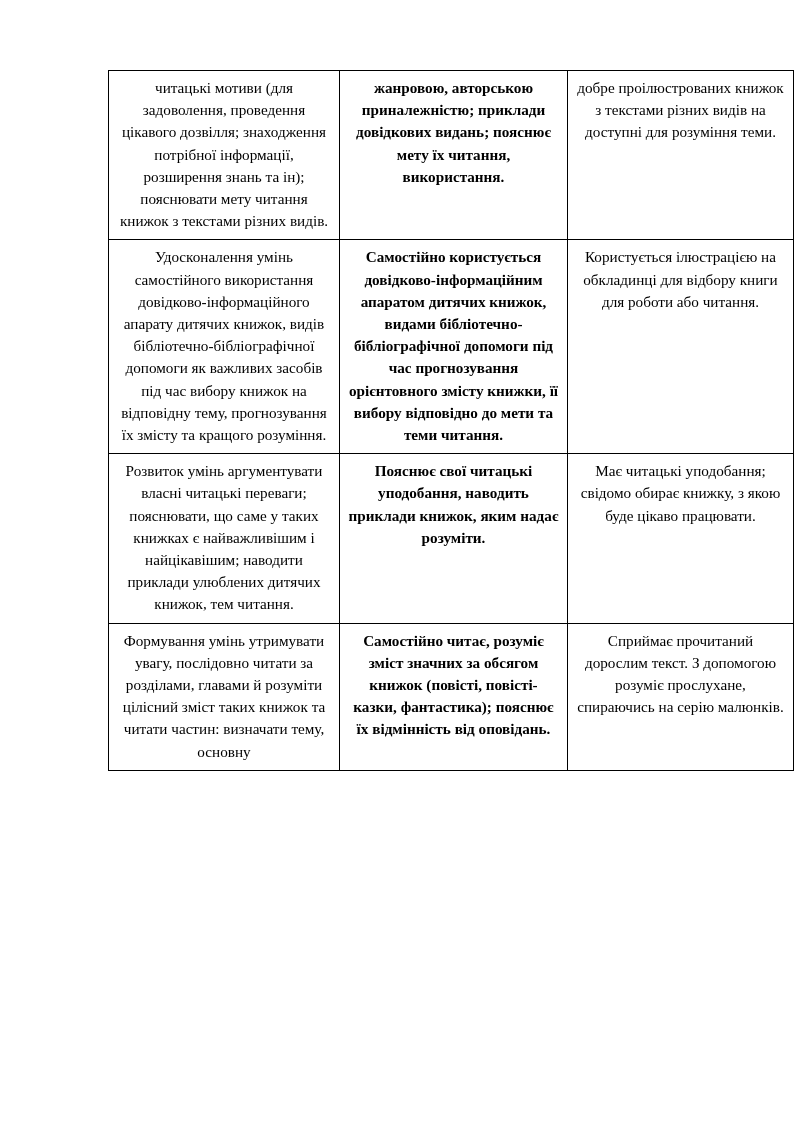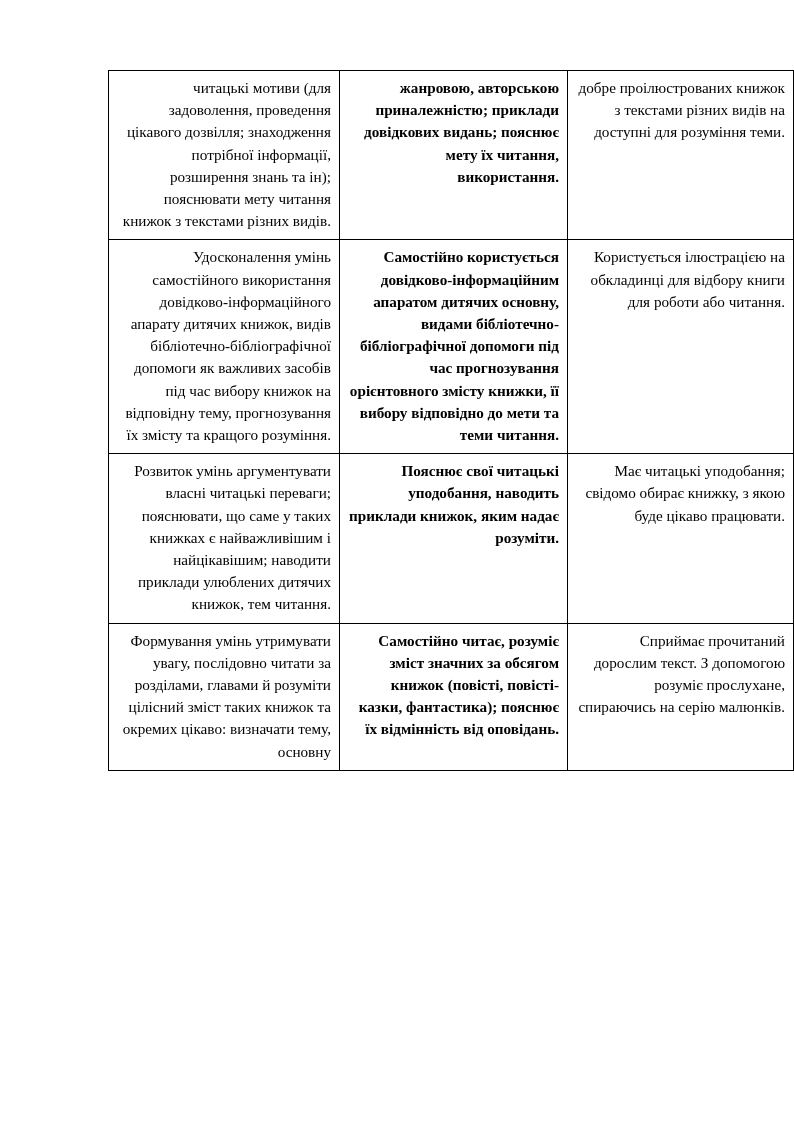--- a/index.html
+++ b/index.html
@@ -31,21 +31,21 @@
     width: 634px;
     border-collapse: collapse;
     table-layout: fixed;
   }
   .doc-table td {
     border: 1px solid #000000;
     vertical-align: top;
     padding: 6px 8px 7px 8px;
     font-size: 15.2px;
     line-height: 22.2px;
-    text-align: right;
+    text-align: center;
     word-wrap: break-word;
     overflow-wrap: break-word;
     hyphens: none;
   }
   .col-a { width: 214px; }
   .col-b { width: 211px; font-weight: bold; }
   .col-c { width: 209px; font-family: Liberation Serif, serif; }
   
   .row-clipped td {
     border-bottom: 1px solid #000000;
@@ -73,42 +73,42 @@
         <td class="col-c">
           <span class="cell-text">добре проілюстрованих книжок з текстами різних видів на доступні для розуміння теми.</span>
         </td>
       </tr>
 
       <tr>
         <td class="col-a">
           <span class="cell-text">Удосконалення умінь самостійного використання довідково-інформаційного апарату дитячих книжок, видів бібліотечно-бібліографічної допомоги як важливих засобів під час вибору книжок на відповідну тему, прогнозування їх змісту та кращого розуміння.</span>
         </td>
         <td class="col-b">
-          <span class="cell-text">Самостійно користується довідково-інформаційним апаратом дитячих основну, видами бібліотечно-бібліографічної допомоги під час прогнозування орієнтовного змісту книжки, її вибору відповідно до мети та теми читання.</span>
+          <span class="cell-text">Самостійно користується довідково-інформаційним апаратом дитячих книжок, видами бібліотечно-бібліографічної допомоги під час прогнозування орієнтовного змісту книжки, її вибору відповідно до мети та теми читання.</span>
         </td>
         <td class="col-c">
           <span class="cell-text">Користується ілюстрацією на обкладинці для відбору книги для роботи або читання.</span>
         </td>
       </tr>
 
       <tr>
         <td class="col-a">
           <span class="cell-text">Розвиток умінь аргументувати власні читацькі переваги; пояснювати, що саме у таких книжках є найважливішим і найцікавішим; наводити приклади улюблених дитячих книжок, тем читання.</span>
         </td>
         <td class="col-b">
           <span class="cell-text">Пояснює свої читацькі уподобання, наводить приклади книжок, яким надає розуміти.</span>
         </td>
         <td class="col-c">
           <span class="cell-text">Має читацькі уподобання; свідомо обирає книжку, з якою буде цікаво працювати.</span>
         </td>
       </tr>
 
       <tr class="row-clipped">
         <td class="col-a">
-          <span class="cell-text">Формування умінь утримувати увагу, послідовно читати за розділами, главами й розуміти цілісний зміст таких книжок та окремих цікаво: визначати тему, основну</span>
+          <span class="cell-text">Формування умінь утримувати увагу, послідовно читати за розділами, главами й розуміти цілісний зміст таких книжок та читати частин: визначати тему, основну</span>
         </td>
         <td class="col-b">
           <span class="cell-text">Самостійно читає, розуміє зміст значних за обсягом книжок (повісті, повісті-казки, фантастика); пояснює їх відмінність від оповідань.</span>
         </td>
         <td class="col-c">
           <span class="cell-text">Сприймає прочитаний дорослим текст. З допомогою  розуміє прослухане, спираючись на серію малюнків.</span>
         </td>
       </tr>
 
     </tbody>

